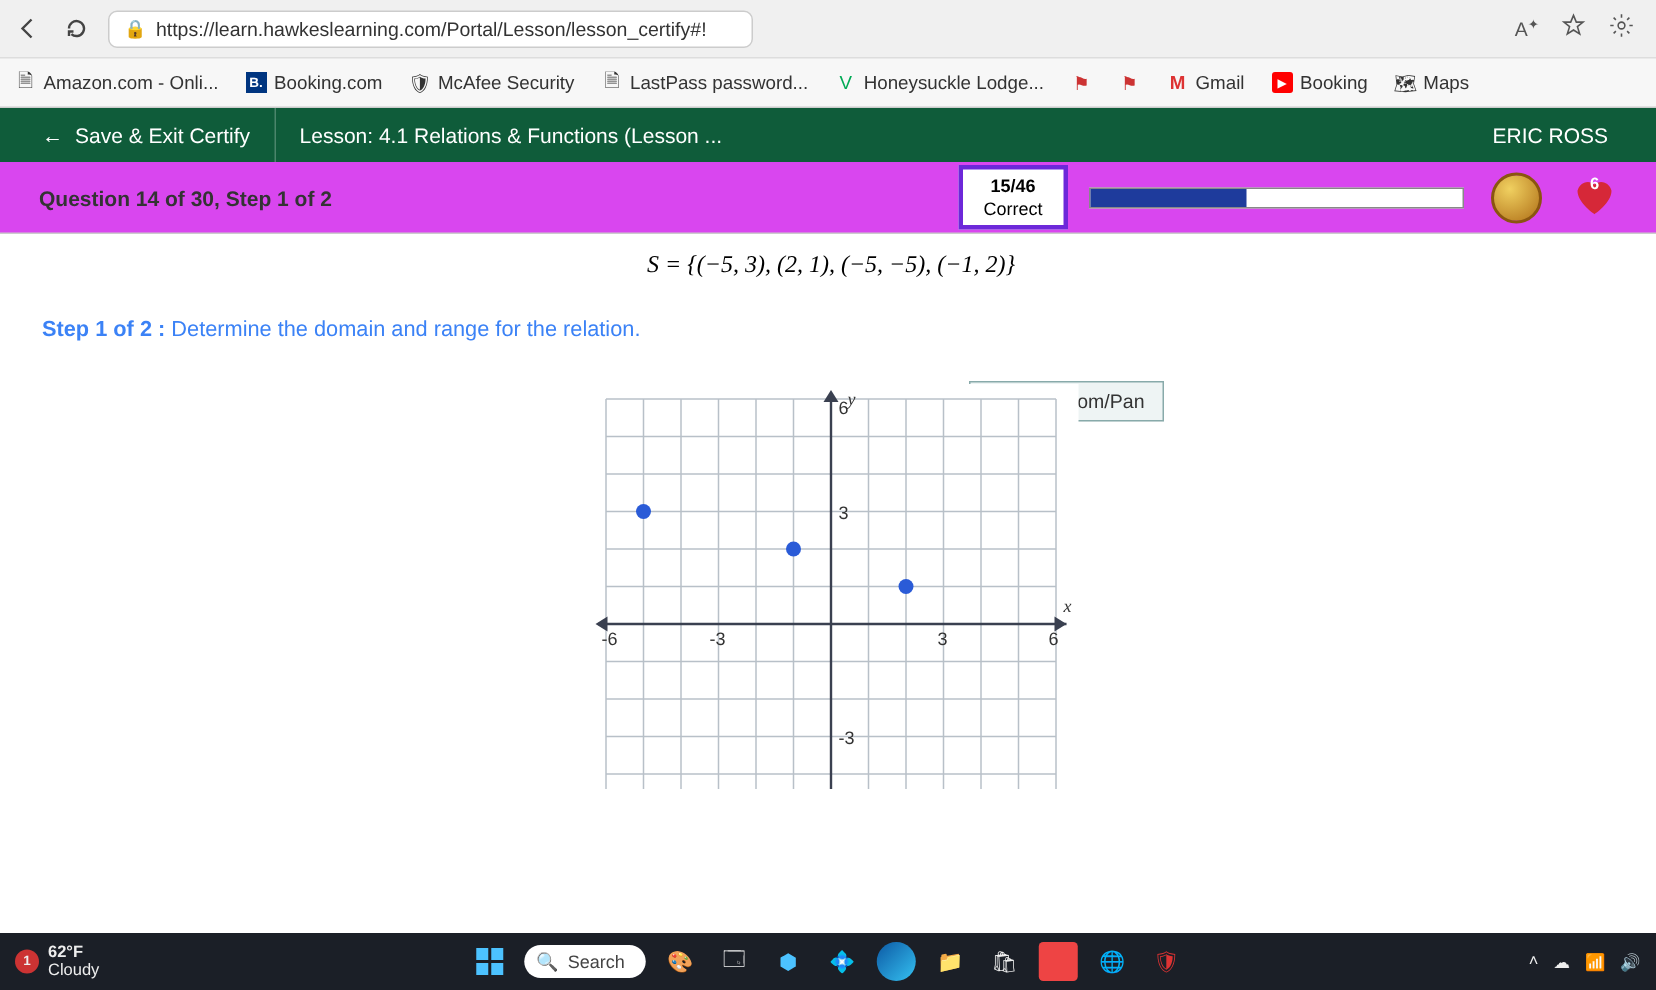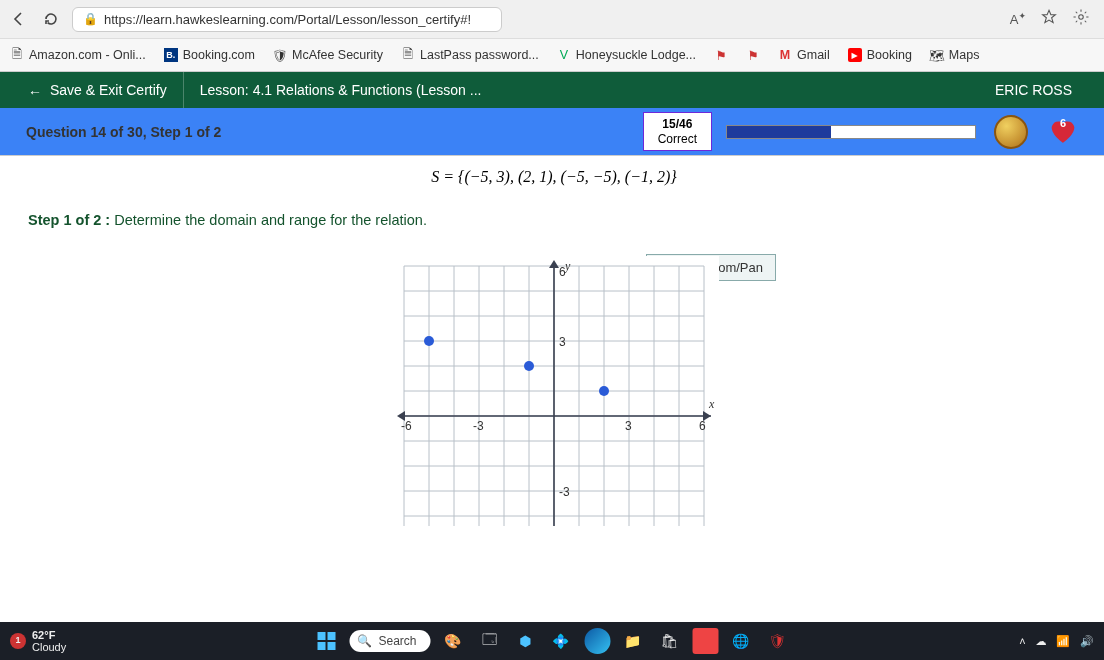--- a/index.html
+++ b/index.html
@@ -17,36 +17,36 @@
   .bookmarks .bm { display:flex; align-items:center; gap:5px; cursor:pointer; }
   .bm .ico { width:14px; height:14px; display:inline-flex; align-items:center; justify-content:center; }
 
   
   .app-bar { height: 36px; background: #0f5c3a; color:#fff; display:flex; align-items:center; padding:0 12px; font-size:14px; }
   .app-bar .save-exit { display:flex; align-items:center; gap:8px; padding:0 16px; border-right:1px solid rgba(255,255,255,0.25); height:100%; cursor:pointer; }
   .app-bar .lesson { padding:0 16px; }
   .app-bar .user { margin-left:auto; padding:0 20px; font-weight:normal; }
 
   
-  .qhead { height: 48px; background:#3b82f6; border-bottom:1px solid #ccc; display:flex; align-items:center; padding:0 14px 0 26px; font-size:14px; }
+  .qhead { height: 48px; background:#d946ef; border-bottom:1px solid #ccc; display:flex; align-items:center; padding:0 14px 0 26px; font-size:14px; }
   .qhead .qtitle { font-weight:bold; color:#333; }
-  .qhead .correct-box { margin-left:auto; border:1px solid #6d28d9; background:#fff; padding:4px 14px; text-align:center; font-size:12px; line-height:1.2; }
+  .qhead .correct-box { margin-left:auto; border:3px solid #6d28d9; background:#fff; padding:4px 14px; text-align:center; font-size:12px; line-height:1.2; }
   .correct-box .n { font-weight:bold; }
   .progress-wrap { width:250px; height:14px; border:1px solid #888; margin-left:14px; background:#fff; position:relative; }
   .progress-fill { height:100%; background:#1e3b9c; }
   .coin { width:34px; height:34px; border-radius:50%; background:radial-gradient(circle at 35% 30%, #f0d060, #b07018); border:2px solid #8a5510; margin-left:18px; }
   .heart-wrap { position:relative; margin-left:18px; margin-right:10px; }
   .heart-wrap svg { width:34px; height:34px; }
   .heart-badge { position:absolute; top:4px; left:0; right:0; text-align:center; color:#fff; font-size:11px; font-weight:bold; }
 
   
   .content { background:#fff; padding:12px 24px 0 28px; height: calc(100% - 38px - 34px - 36px - 48px - 38px); position:relative; overflow:hidden; }
   .prompt { font-size:14.5px; color:#222; margin-bottom:20px; }
   .math { text-align:center; font-size:16px; font-style:italic; font-family: "Times New Roman", serif; margin-bottom:26px; }
-  .step { font-size:14.5px; color:#14532d; margin-bottom:10px; }
+  .step { font-size:14.5px; color:#3b82f6; margin-bottom:10px; }
   .step b { font-weight:bold; }
 
   .graph-zone { position:relative; margin:0 auto; width:380px; }
   .zoom-btn { position:absolute; top:-2px; right:-32px; border:1px solid #8aa; background:#eef4f4; padding:5px 12px; font-size:13px; color:#333; cursor:pointer; }
 
   .plot { position:relative; width:330px; height:280px; margin:28px auto 0 auto; background:#fff; }
   .grid line { stroke:#b8c0c8; stroke-width:1; }
   .axis line { stroke:#3a4050; stroke-width:1.6; }
   .axis-label { font-size:12px; font-style:italic; fill:#333; font-family:"Times New Roman",serif; }
   .tick-label { font-size:12px; fill:#333; }

